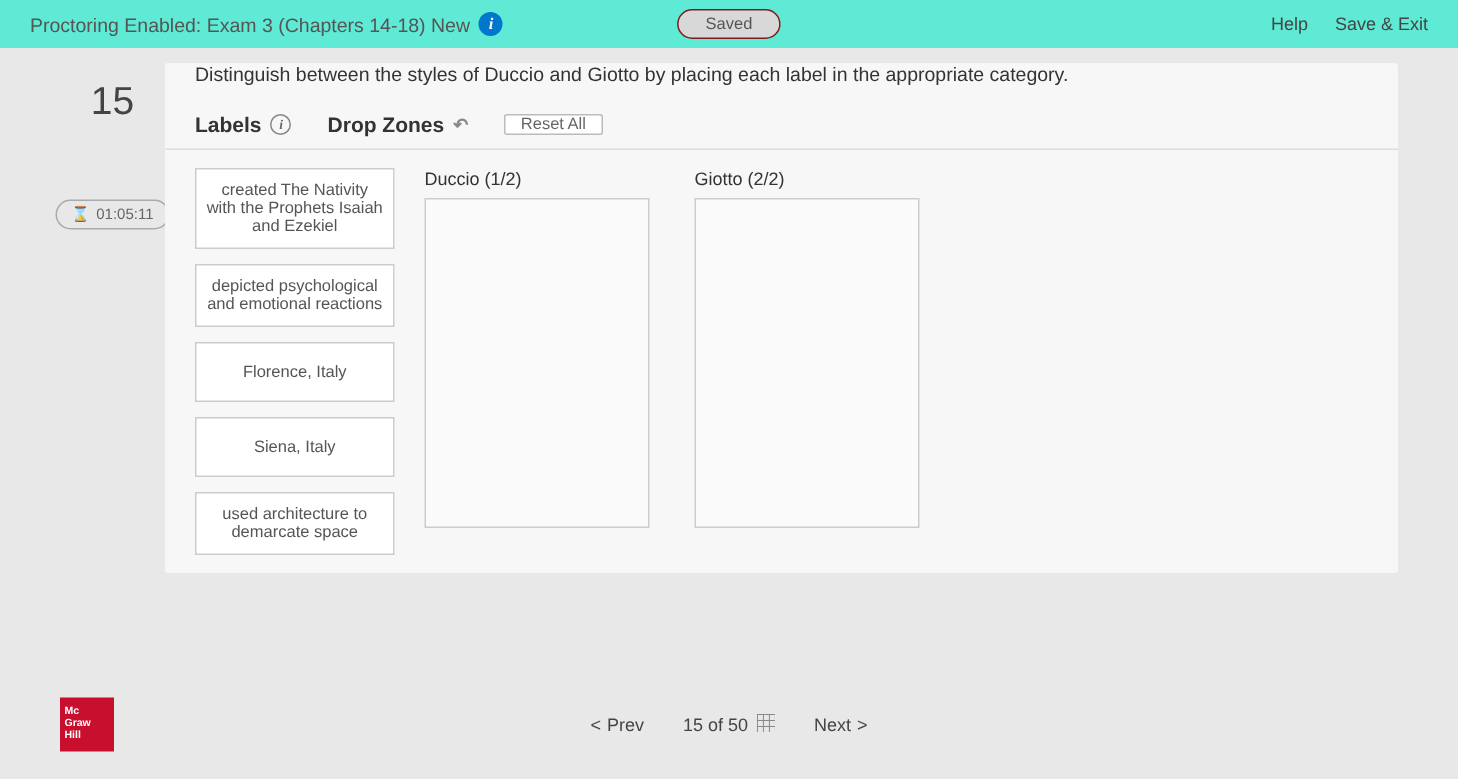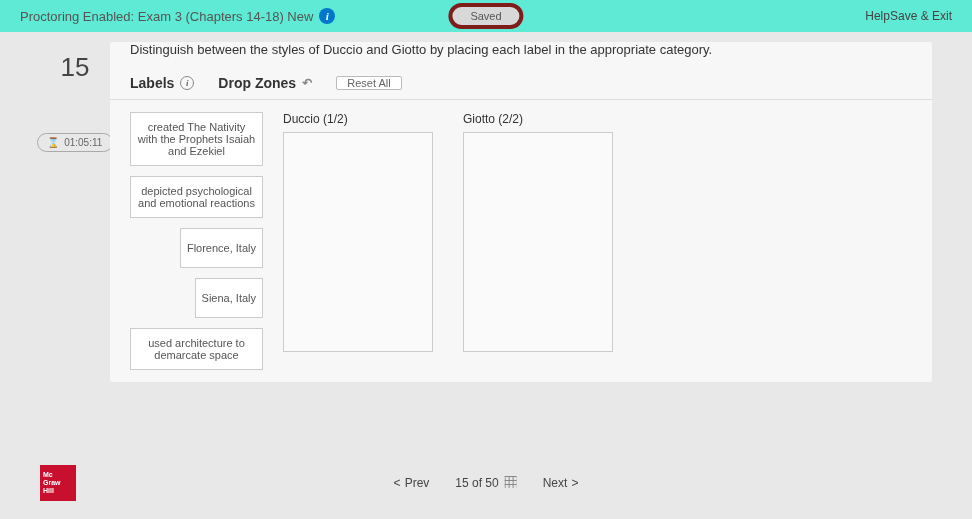--- a/index.html
+++ b/index.html
@@ -37,29 +37,30 @@
       font-size: 11px;
       font-weight: bold;
       font-style: italic;
       font-family: serif;
     }
     .saved-pill {
       position: absolute;
       left: 50%;
       transform: translateX(-50%);
       background: #d8d8d8;
-      border: 4px solid #7f1d1d;
+      border: 1px solid #7f1d1d;
       border-radius: 14px;
       padding: 3px 18px;
       font-size: 11px;
       color: #555;
     }
     .top-right {
       margin-left: auto;
       display: flex;
+      gap: 18px;
       font-size: 12px;
       color: #444;
     }
     .top-right span { cursor: pointer; }
 
     .main-wrap {
       display: flex;
       padding: 10px 40px 0 40px;
     }
     .left-col {
@@ -139,21 +140,20 @@
     .panel-body {
       display: flex;
       padding: 12px 20px;
       gap: 20px;
     }
     .labels-list {
       width: 133px;
       display: flex;
       flex-direction: column;
       gap: 10px;
-      align-items: flex-end;
     }
     .label-card {
       border: 1px solid #ccc;
       background: #fff;
       padding: 8px 6px;
       font-size: 11px;
       color: #555;
       text-align: center;
       min-height: 40px;
       display: flex;

